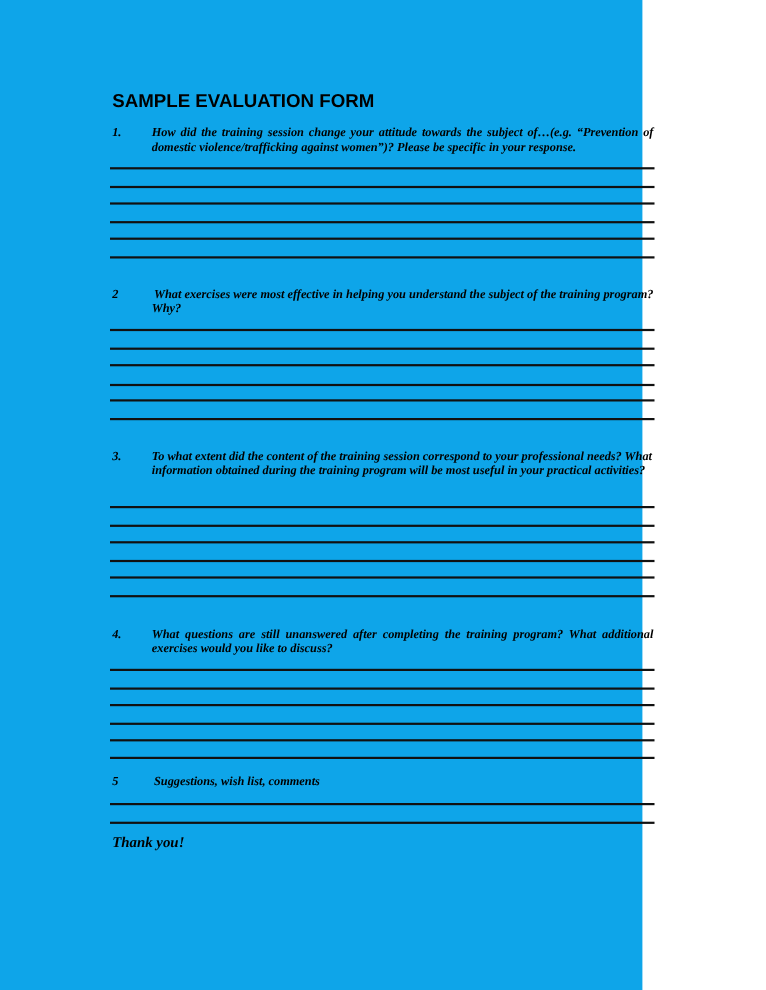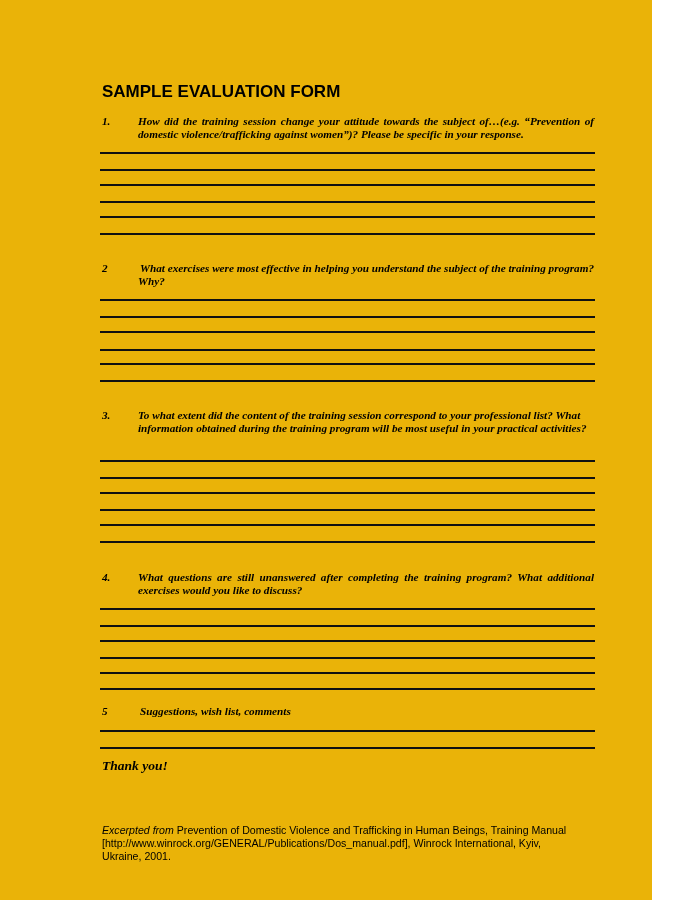--- a/index.html
+++ b/index.html
@@ -10,22 +10,22 @@
     body {
       width: 696px;
       height: 900px;
       position: relative;
       overflow: hidden;
       color: #000;
     }
     .page {
       position: absolute;
       left: 0; top: 0;
-      width: 652px; height: 900px;
-      background: #eab308;
+      width: 584px; height: 900px;
+      background: #0ea5e9;
     }
     .title {
       position: absolute;
       left: 102px;
       top: 82px;
       font-family: "Liberation Sans", sans-serif;
       font-weight: bold;
       font-size: 17px;
       letter-spacing: 0px;
       white-space: nowrap;
@@ -114,21 +114,21 @@
     <div class="rule" style="top:299px;"></div>
     <div class="rule" style="top:316px;"></div>
     <div class="rule" style="top:331px;"></div>
     <div class="rule" style="top:349px;"></div>
     <div class="rule" style="top:363px;"></div>
     <div class="rule" style="top:380px;"></div>
   </div>
 
   <div class="question" style="top:409px;">
     <span class="q-num">3.</span>
-    <span class="q-text">To what extent did the content of the training session correspond to your professional list? What information obtained during the training program will be most useful in your practical activities?</span>
+    <span class="q-text">To what extent did the content of the training session correspond to your professional needs? What information obtained during the training program will be most useful in your practical activities?</span>
   </div>
   <div>
     <div class="rule" style="top:460px;"></div>
     <div class="rule" style="top:477px;"></div>
     <div class="rule" style="top:492px;"></div>
     <div class="rule" style="top:509px;"></div>
     <div class="rule" style="top:524px;"></div>
     <div class="rule" style="top:541px;"></div>
   </div>
 
@@ -149,17 +149,14 @@
     <span class="q-num">5</span>
     <span class="q-text indent2">Suggestions, wish list, comments</span>
   </div>
   <div>
     <div class="rule" style="top:730px;"></div>
     <div class="rule" style="top:747px;"></div>
   </div>
 
   <div class="thanks">Thank you!</div>
 
-  <div class="footer">
-    <em>Excerpted from</em><span> Prevention of Domestic Violence and Trafficking in Human Beings, Training Manual [http://www.winrock.org/GENERAL/Publications/Dos_manual.pdf], Winrock International, Kyiv, Ukraine, 2001.</span>
-  </div>
 
 </div>
 
 </body></html>

